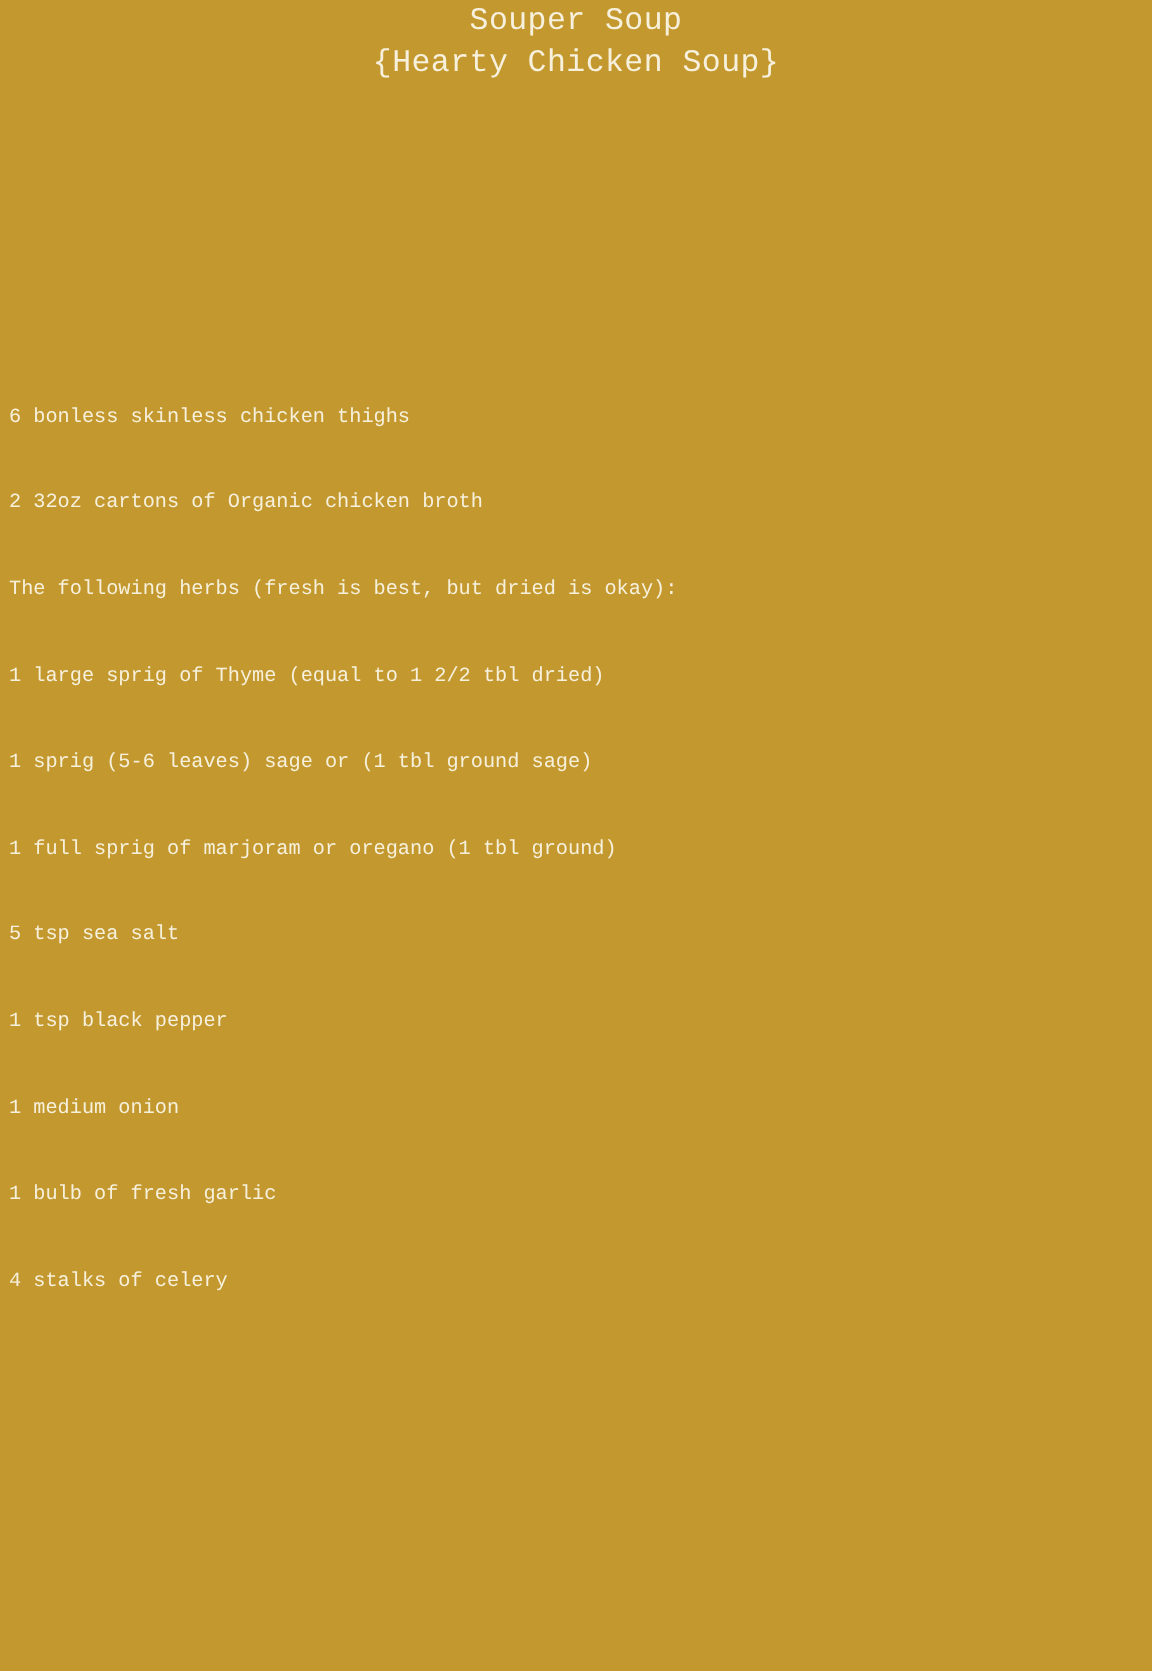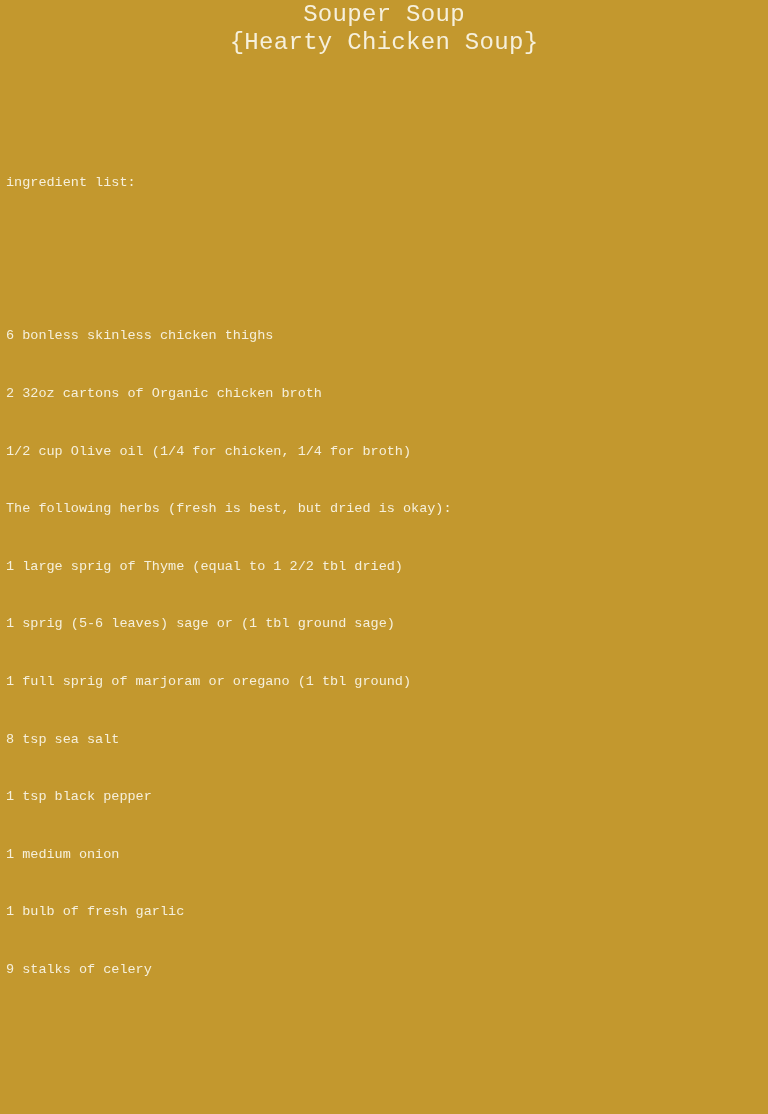--- a/index.html
+++ b/index.html
@@ -3,49 +3,47 @@
 <meta charset="utf-8">
 <style>
   html, body { margin: 0; padding: 0; }
   body {
     width: 768px; height: 1114px; overflow: hidden;
     background: #c3982e;
     color: #f6f0dc;
     font-family: "Liberation Mono", "DejaVu Sans Mono", monospace;
   }
   .title-block { text-align: center; padding-top: 1px; }
-  .title { font-size: 24px; line-height: 28px; margin: 0; font-weight: normal; letter-spacing: 0.3px; }
+  .title { font-size: 21px; line-height: 28px; margin: 0; font-weight: normal; letter-spacing: 0.3px; }
   .content { padding: 0 6px; font-size: 13.5px; line-height: 19.2px; white-space: pre; }
   .line { height: 19.2px; }
 </style>
 </head>
 <body>
 
 <div class="title-block">
   <h1 class="title">Souper Soup</h1>
   <h2 class="title">{Hearty Chicken Soup}</h2>
 </div>
 
 <div class="content">
   <div style="height:39px"></div>
-  <div class="line">ingredient list:</div>
   <div class="line"></div>
   <div>
     <div class="line">6 bonless skinless chicken thighs</div>
     <div class="line">2 32oz cartons of Organic chicken broth</div>
-    <div class="line">1/2 cup Olive oil (1/4 for chicken, 1/4 for broth)</div>
     <div class="line">The following herbs (fresh is best, but dried is okay):</div>
     <div class="line">1 large sprig of Thyme (equal to 1 2/2 tbl dried)</div>
     <div class="line">1 sprig (5-6 leaves) sage or (1 tbl ground sage)</div>
     <div class="line">1 full sprig of marjoram or oregano (1 tbl ground)</div>
-    <div class="line">8 tsp sea salt</div>
+    <div class="line">5 tsp sea salt</div>
     <div class="line">1 tsp black pepper</div>
     <div class="line">1 medium onion</div>
     <div class="line">1 bulb of fresh garlic</div>
-    <div class="line">9 stalks of celery</div>
+    <div class="line">4 stalks of celery</div>
     
     
   </div>
   
   
   
   
 
   
   

